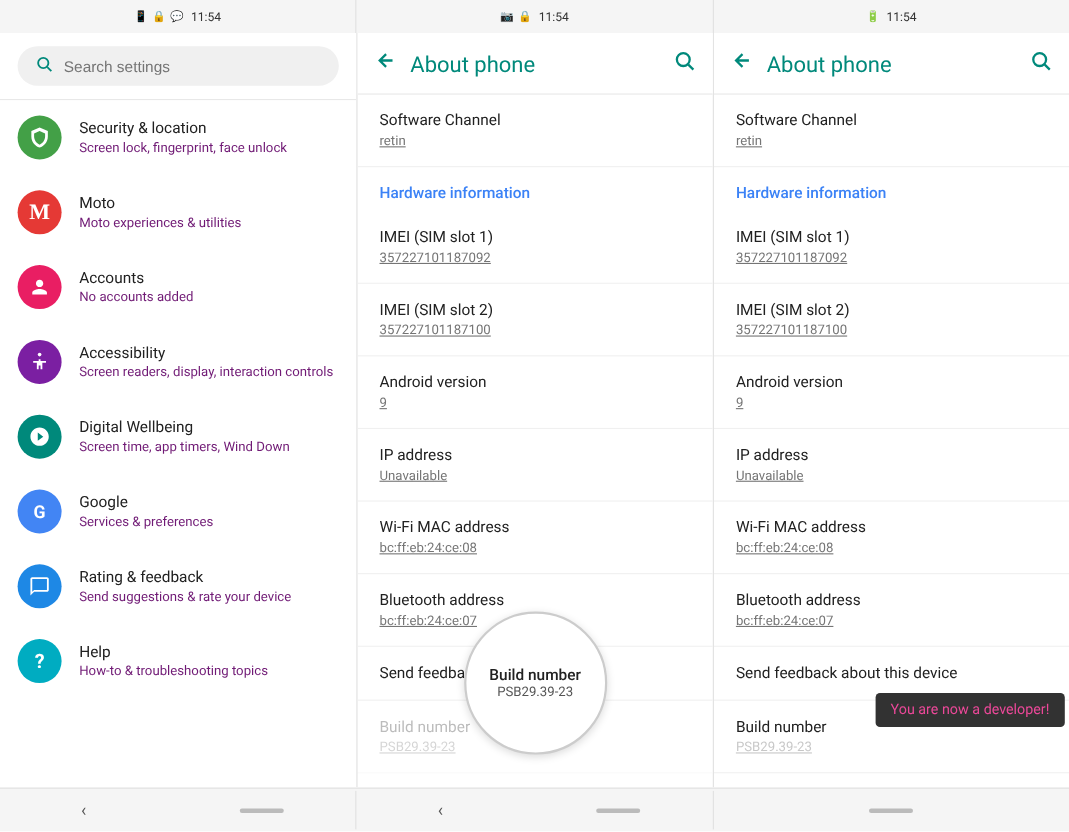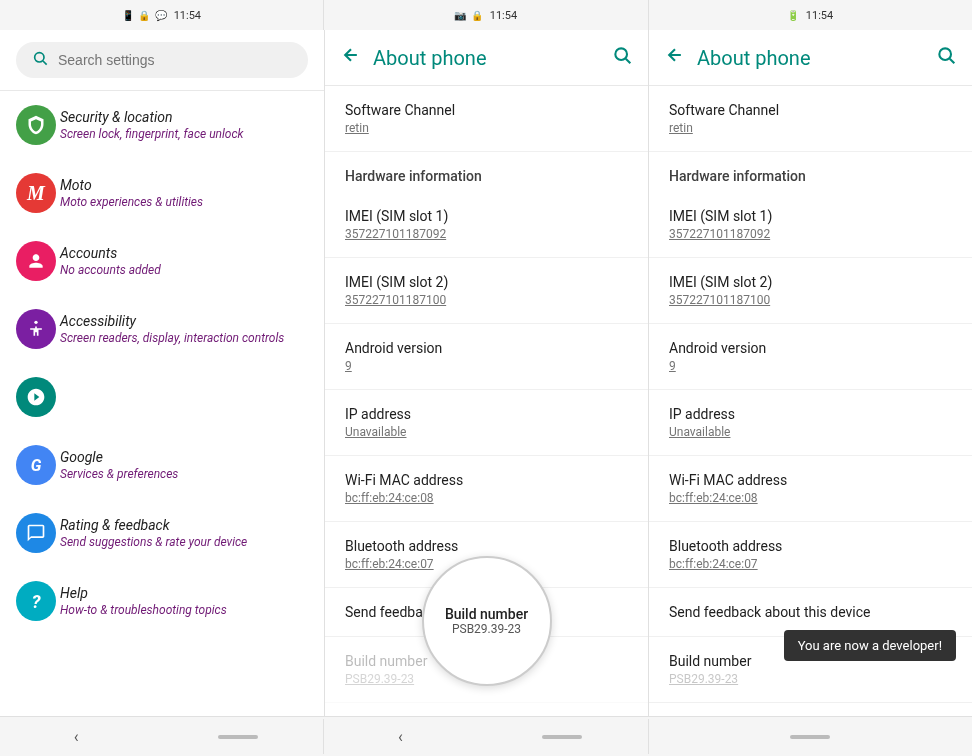--- a/index.html
+++ b/index.html
@@ -35,23 +35,22 @@
     }
     .search-input-wrapper {
       display: flex; align-items: center; background: #f0f0f0;
       border-radius: 24px; padding: 8px 16px; gap: 10px;
     }
     .search-icon-svg { color: #00897b; font-size: 16px; }
 
     
     .settings-list { overflow-y: auto; flex: 1; }
     .settings-item {
-      display: flex; align-items: center; padding: 14px 16px; gap: 4px;
+      display: flex; align-items: center; padding: 14px 16px; gap: 16px;
       cursor: pointer;
-      font-style: italic;
     }
     .settings-icon {
       width: 40px; height: 40px; border-radius: 50%;
       display: flex; align-items: center; justify-content: center;
       flex-shrink: 0; font-size: 18px; color: #fff;
     }
     .settings-item-text { flex: 1; }
     .settings-item-title { font-size: 14px; color: #212121; font-weight: 400; }
     .settings-item-subtitle { font-size: 12px; color: #701a75; margin-top: 2px; }
 
@@ -77,39 +76,39 @@
     .about-header-title { font-size: 20px; color: #00897b; font-weight: 400; flex: 1; }
     .header-icon { color: #00897b; font-size: 20px; cursor: pointer; }
 
     
     .about-content { overflow-y: auto; flex: 1; }
     .about-item {
       padding: 16px 20px; border-bottom: 1px solid #f0f0f0; cursor: pointer;
     }
     .about-item-title { font-size: 14px; color: #212121; }
     .about-item-subtitle { font-size: 12px; color: #757575; margin-top: 3px; text-decoration: underline; }
-    .about-item-section { font-size: 14px; color: #404040; font-weight: 500; padding: 16px 20px 8px; }
+    .about-item-section { font-size: 14px; color: #3b82f6; font-weight: 500; padding: 16px 20px 8px; }
 
     
     .middle-wrapper { position: relative; flex: 1; display: flex; flex-direction: column; overflow: hidden; }
     .build-circle-overlay {
       position: absolute; bottom: 30px; left: 50%; transform: translateX(-50%);
       z-index: 10;
       width: 130px; height: 130px; border-radius: 50%;
       background: #fff; border: 2px solid #ccc;
       display: flex; flex-direction: column; align-items: center; justify-content: center;
       box-shadow: 0 2px 8px rgba(0,0,0,0.15);
     }
     .build-circle-title { font-size: 14px; font-weight: 500; color: #212121; }
     .build-circle-value { font-size: 12px; color: #555; }
 
     
     .toast-notification {
-      position: absolute; bottom: 55px; right: 16px;
-      background: #323232; color: #ffffff; padding: 8px 14px;
+      position: absolute; bottom: 55px; right: 4px;
+      background: #323232; color: #ec4899; padding: 8px 14px;
       border-radius: 4px; font-size: 13px; z-index: 20;
     }
 
     
     .nav-bar {
       display: flex; justify-content: space-around; align-items: center;
       height: 40px; background: #f5f5f5; border-top: 1px solid #e0e0e0;
     }
     .nav-sections { display: flex; flex: 1; }
     .nav-section { flex: 1; display: flex; justify-content: space-around; align-items: center; border-right: 1px solid #e0e0e0; }
@@ -207,20 +206,24 @@
           <div class="settings-item-subtitle">Screen readers, display, interaction controls</div>
         </div>
       </div>
 
       <div class="settings-item">
         <div class="settings-icon" style="background:#00897b;">
           <svg width="20" height="20" viewBox="0 0 24 24" fill="white">
               <path d="M12 2C6.48 2 2 6.48 2 12s4.48 10 10 10 10-4.48 10-10S17.52 2 12 2zm-2 14.5v-9l6 4.5-6 4.5z"></path>
             </svg>
         </div>
+        <div class="settings-item-text">
+          <div class="settings-item-title">Digital Wellbeing</div>
+          <div class="settings-item-subtitle">Screen time, app timers, Wind Down</div>
+        </div>
       </div>
 
       <div class="settings-item">
         <div class="settings-icon" style="background:#4285f4; font-weight:bold; font-size:16px;">G</div>
         <div class="settings-item-text">
           <div class="settings-item-title">Google</div>
           <div class="settings-item-subtitle">Services &amp; preferences</div>
         </div>
       </div>
 

